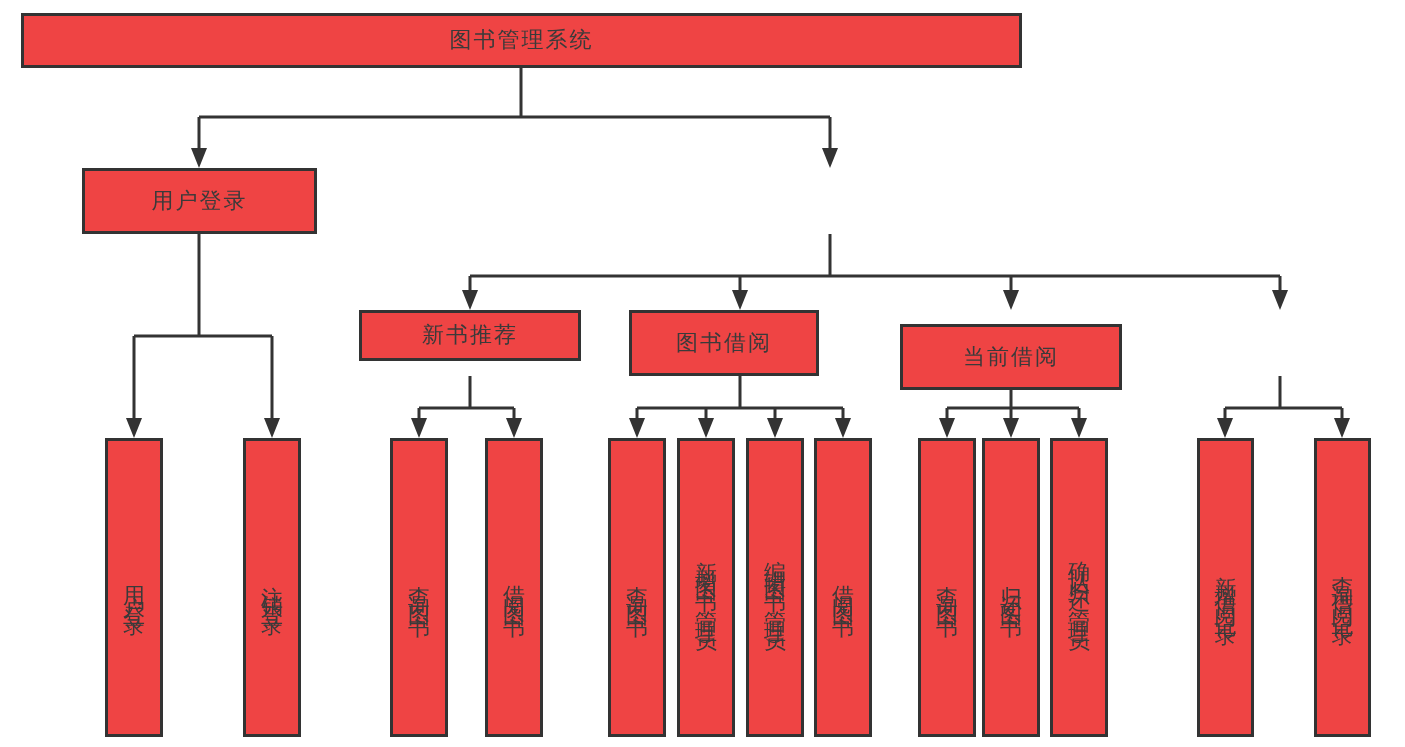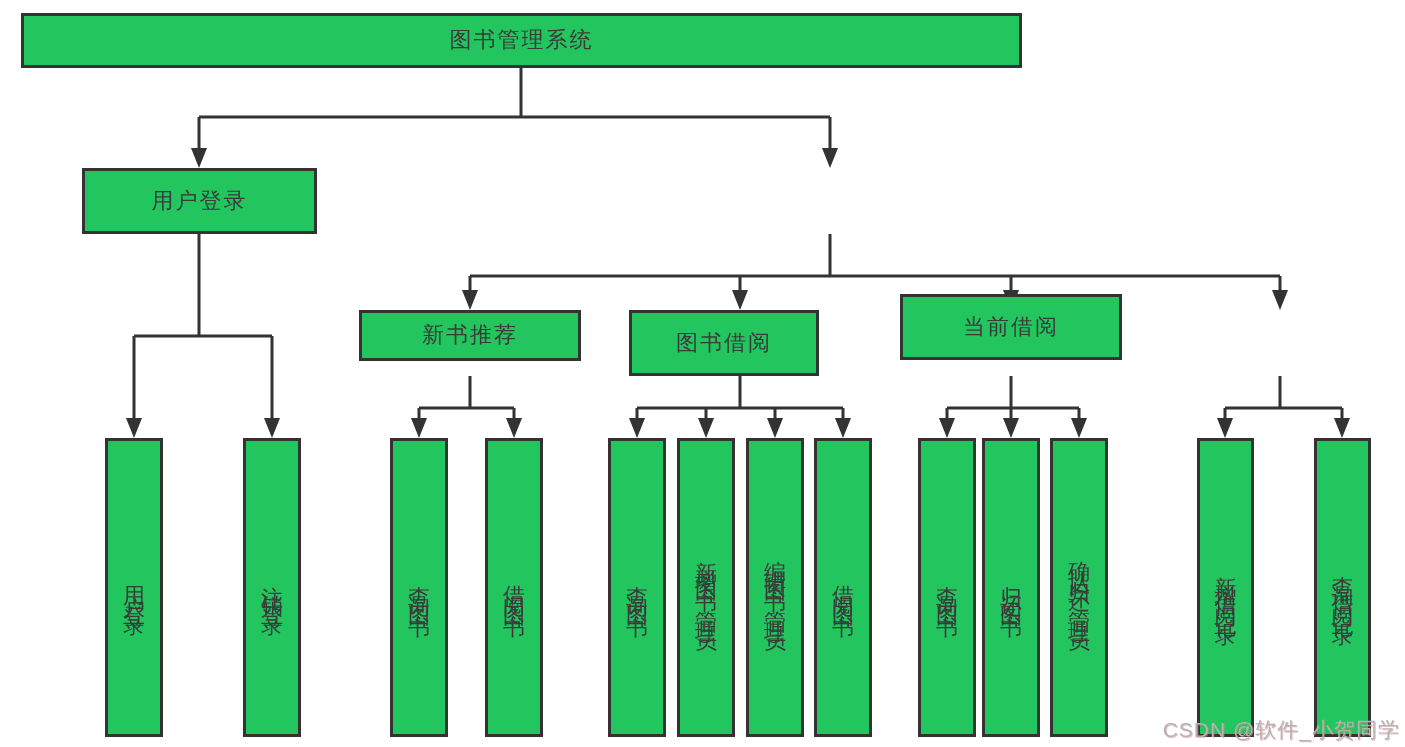--- a/index.html
+++ b/index.html
@@ -2,21 +2,21 @@
 <html><head>
 <meta charset="utf-8">
 <style>
   html,body{margin:0;padding:0;background:#ffffff;}
   .stage{
     position:relative;width:1405px;height:747px;background:#ffffff;
     font-family:"Liberation Sans","DejaVu Sans",sans-serif;overflow:hidden;
   }
   .connectors{position:absolute;left:0;top:0;}
   .box{
-    position:absolute;box-sizing:border-box;border:3px solid #333333;background:#22c55e;
+    position:absolute;box-sizing:border-box;border:3px solid #333333;background:#ef4444;
     display:flex;align-items:center;justify-content:center;
   }
   .lbl{
     color:#3a3a3a;font-size:22px;letter-spacing:2px;white-space:nowrap;line-height:1.2;
   }
   .vbox .lbl{
     writing-mode:vertical-rl;letter-spacing:10px;line-height:1;white-space:normal;
   }
   .watermark{
     position:absolute;right:5px;bottom:3px;font-size:21px;letter-spacing:1px;
@@ -75,21 +75,21 @@
   <div class="box" style="left:82px;top:168px;width:235px;height:66px">
     <span class="lbl">用户登录</span>
   </div>
 
   <div class="box" style="left:359px;top:310px;width:222px;height:51px">
     <span class="lbl">新书推荐</span>
   </div>
   <div class="box" style="left:629px;top:310px;width:190px;height:66px">
     <span class="lbl">图书借阅</span>
   </div>
-  <div class="box" style="left:900px;top:294px;width:222px;height:66px">
+  <div class="box" style="left:900px;top:324px;width:222px;height:66px">
     <span class="lbl">当前借阅</span>
   </div>
 
   <div class="box vbox" style="left:105px;top:438px;width:58px;height:299px">
     <span class="lbl">用户登录</span>
   </div>
   <div class="box vbox" style="left:243px;top:438px;width:58px;height:299px">
     <span class="lbl">注销登录</span>
   </div>
 
@@ -123,14 +123,13 @@
     <span class="lbl">确认归还（管理员）</span>
   </div>
 
   <div class="box vbox" style="left:1197px;top:438px;width:57px;height:299px">
     <span class="lbl">新增借阅记录</span>
   </div>
   <div class="box vbox" style="left:1314px;top:438px;width:57px;height:299px">
     <span class="lbl">查询借阅记录</span>
   </div>
 
-  <div class="watermark">CSDN @软件_小贺同学</div>
 </div>
 
 </body></html>

